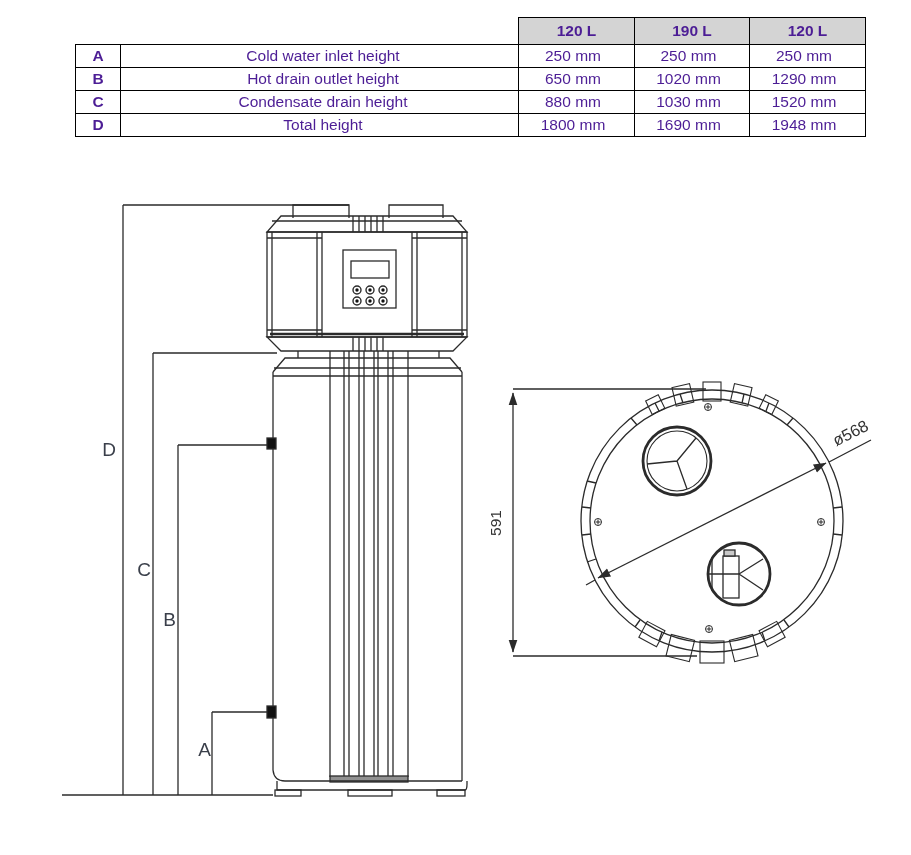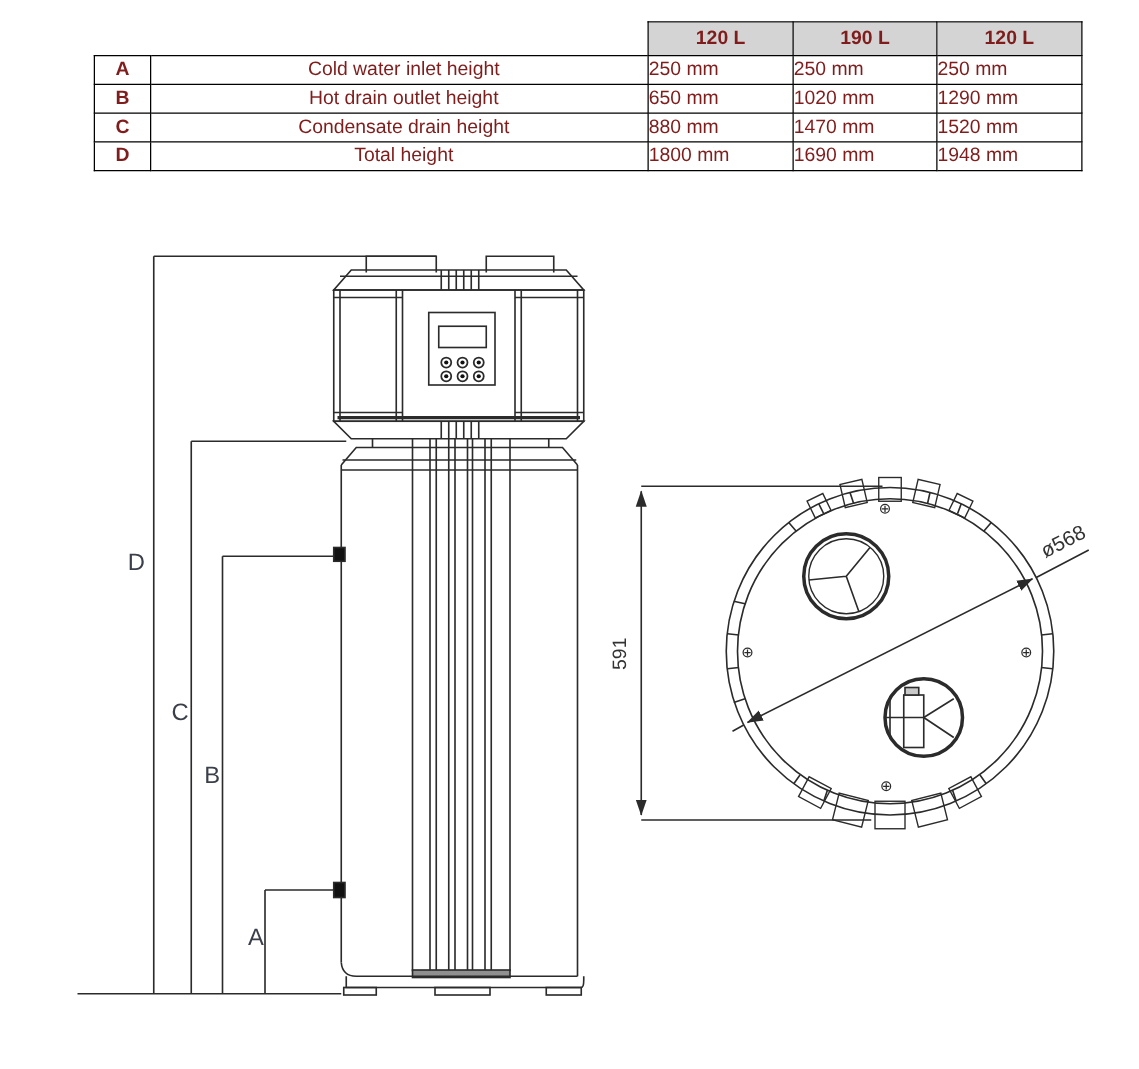--- a/index.html
+++ b/index.html
@@ -1,30 +1,30 @@
 <!DOCTYPE html>
 <html><head>
 <meta charset="utf-8">
 <style>
   html,body{margin:0;padding:0;background:#fff;}
   .canvas{
     position:relative;width:911px;height:855px;background:#ffffff;overflow:hidden;
-    font-family:"Liberation Sans",sans-serif;color:#7f1d1d;
+    font-family:"Liberation Sans",sans-serif;color:#4c1d95;
   }
   
   .spec-table{
     position:absolute;left:75px;top:17px;border-collapse:collapse;
     font-size:15.5px;line-height:1;table-layout:fixed;
   }
   .spec-table td,.spec-table th{border:1.6px solid #000;padding:0;height:22px;overflow:hidden;white-space:nowrap;}
   .spec-table tr.hdr-row td,.spec-table tr.hdr-row th{height:26px;}
   .spec-table .ghost{border:none;background:transparent;}
   .spec-table .key{text-align:center;font-weight:bold;}
   .spec-table .lbl{text-align:center;padding-left:7px;}
-  .spec-table .val{text-align:left;padding-right:7px;}
+  .spec-table .val{text-align:center;padding-right:7px;}
   .spec-table th.hdr{background:#d4d4d4;text-align:center;font-weight:bold;font-size:15.5px;}
   
   .drawing{position:absolute;left:0;top:0;}
   .dim-label{font-family:"Liberation Sans",sans-serif;font-size:19px;fill:#3a3f4a;}
   .dim-num{font-family:"Liberation Sans",sans-serif;font-size:15.5px;fill:#333;}
 </style>
 </head>
 <body>
 
 <div class="canvas">
@@ -56,21 +56,21 @@
       <td class="key">B</td>
       <td class="lbl">Hot drain outlet height</td>
       <td class="val">650 mm</td>
       <td class="val">1020 mm</td>
       <td class="val">1290 mm</td>
     </tr>
     <tr>
       <td class="key">C</td>
       <td class="lbl">Condensate drain height</td>
       <td class="val">880 mm</td>
-      <td class="val">1470 mm</td>
+      <td class="val">1030 mm</td>
       <td class="val">1520 mm</td>
     </tr>
     <tr>
       <td class="key">D</td>
       <td class="lbl">Total height</td>
       <td class="val">1800 mm</td>
       <td class="val">1690 mm</td>
       <td class="val">1948 mm</td>
     </tr>
   </tbody>

